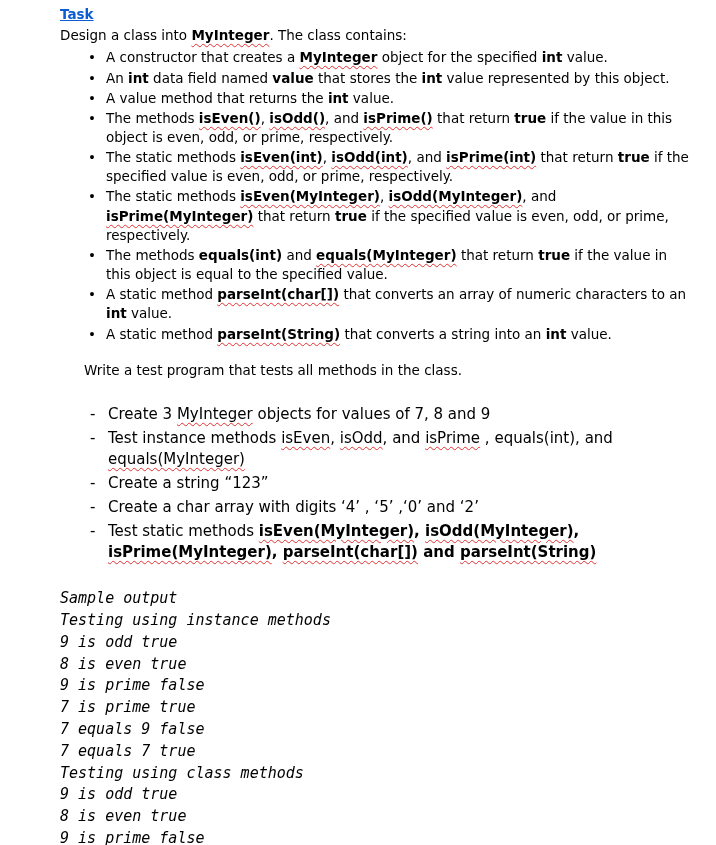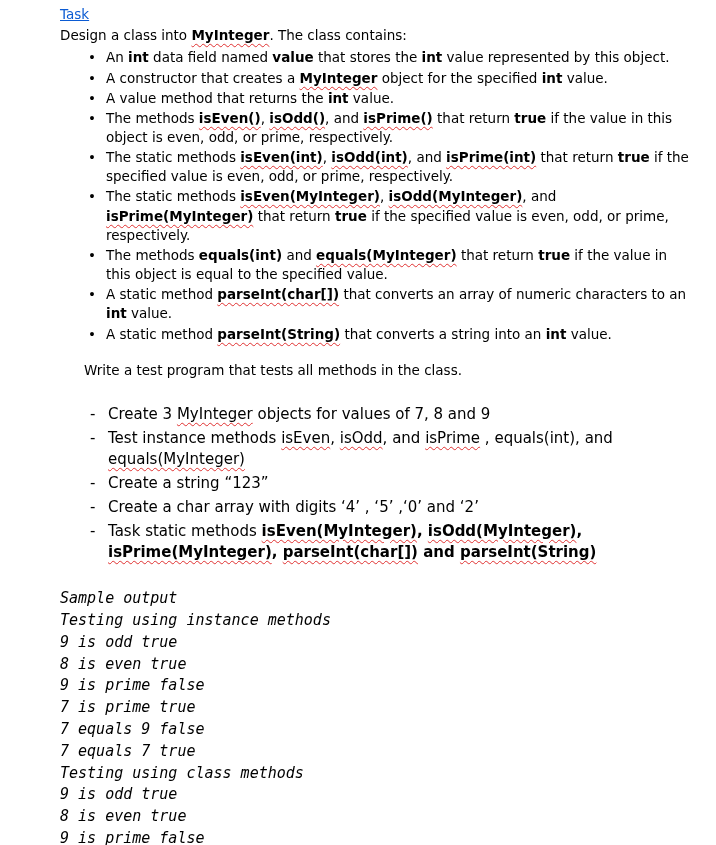--- a/index.html
+++ b/index.html
@@ -12,21 +12,21 @@
     width:716px;
     min-height:845px;
     font-family:"DejaVu Sans", sans-serif;
     color:#000;
     overflow:hidden;
   }
   .doc{padding:5px 26px 10px 60px;}
   .heading{margin:0 0 3px 0;font-size:13.5px;line-height:1.35;}
   .heading a{
     color:var(--link_blue);
-    font-weight:normal;
+    font-weight:bold;
     text-decoration:underline;
     cursor:pointer;
   }
   .body-text{font-size:13.5px;line-height:1.42;margin:0 0 2px 0;}
   .bullets{
     list-style:none;margin:3px 0 0 26px;padding:0;
     font-size:13.5px;
   }
   .bullets li{
     position:relative;padding-left:20px;margin:0 0 1px 0;line-height:1.42;
@@ -66,39 +66,39 @@
 
 <div class="doc">
 
   <div class="heading">
     <a>Task</a>
   </div>
 
   <p class="body-text"><span>Design a class into </span><span class="b w">MyInteger</span><span>. The class contains:</span></p>
 
   <ul class="bullets">
+      <li><span>A constructor that creates a </span><span class="b w">MyInteger</span><span> object for the specified </span><span class="b">int</span><span> value.</span></li>
       <li><span>An </span><span class="b">int</span><span> data field named </span><span class="b">value</span><span> that stores the </span><span class="b">int</span><span> value represented by this object.</span></li>
-      <li><span>A constructor that creates a </span><span class="b w">MyInteger</span><span> object for the specified </span><span class="b">int</span><span> value.</span></li>
       <li><span>A value method that returns the </span><span class="b">int</span><span> value.</span></li>
       <li><span>The methods </span><span class="b w">isEven()</span><span>, </span><span class="b w">isOdd()</span><span>, and </span><span class="b w">isPrime()</span><span> that return </span><span class="b">true</span><span> if the value in this object is even, odd, or prime, respectively.</span></li>
       <li><span>The static methods </span><span class="b w">isEven(int)</span><span>, </span><span class="b w">isOdd(int)</span><span>, and </span><span class="b w">isPrime(int)</span><span> that return </span><span class="b">true</span><span> if the specified value is even, odd, or prime, respectively.</span></li>
       <li><span>The static methods </span><span class="b w">isEven(MyInteger)</span><span>, </span><span class="b w">isOdd(MyInteger)</span><span>, and </span><span class="b w">isPrime(MyInteger)</span><span> that return </span><span class="b">true</span><span> if the specified value is even, odd, or prime, respectively.</span></li>
       <li><span>The methods </span><span class="b">equals(int)</span><span> and </span><span class="b w">equals(MyInteger)</span><span> that return </span><span class="b">true</span><span> if the value in this object is equal to the specified value.</span></li>
       <li><span>A static method </span><span class="b w">parseInt(char[])</span><span> that converts an array of numeric characters to an </span><span class="b">int</span><span> value.</span></li>
       <li><span>A static method </span><span class="b w">parseInt(String)</span><span> that converts a string into an </span><span class="b">int</span><span> value.</span></li>
     </ul>
 
   <p class="body-text test-line">Write a test program that tests all methods in the class.</p>
 
   <ul class="dashes">
       <li><span>Create 3 </span><span class="w">MyInteger</span><span> objects for values of 7, 8 and 9</span></li>
       <li><span>Test instance methods </span><span class="w">isEven</span><span>, </span><span class="w">isOdd</span><span>, and </span><span class="w">isPrime</span><span> , equals(int), and </span><span class="w">equals(MyInteger)</span></li>
       <li><span>Create a string “123”</span></li>
       <li><span>Create a char array with digits ‘4’ , ‘5’ ,‘0’ and ‘2’</span></li>
-      <li><span>Task static methods  </span><span class="b w">isEven(MyInteger)</span><span class="b">, </span><span class="b w">isOdd(MyInteger)</span><span class="b">, </span><span class="b w">isPrime(MyInteger)</span><span class="b">, </span><span class="b w">parseInt(char[])</span><span class="b"> and </span><span class="b w">parseInt(String)</span></li>
+      <li><span>Test static methods  </span><span class="b w">isEven(MyInteger)</span><span class="b">, </span><span class="b w">isOdd(MyInteger)</span><span class="b">, </span><span class="b w">isPrime(MyInteger)</span><span class="b">, </span><span class="b w">parseInt(char[])</span><span class="b"> and </span><span class="b w">parseInt(String)</span></li>
     </ul>
 
   <div class="output">
       <div><span>Sample output</span></div>
       <div><span>Testing using instance methods</span></div>
       <div><span>9 is odd true</span></div>
       <div><span>8 is even true</span></div>
       <div><span>9 is prime false</span></div>
       <div><span>7 is prime true</span></div>
       <div><span>7 equals 9 false</span></div>

